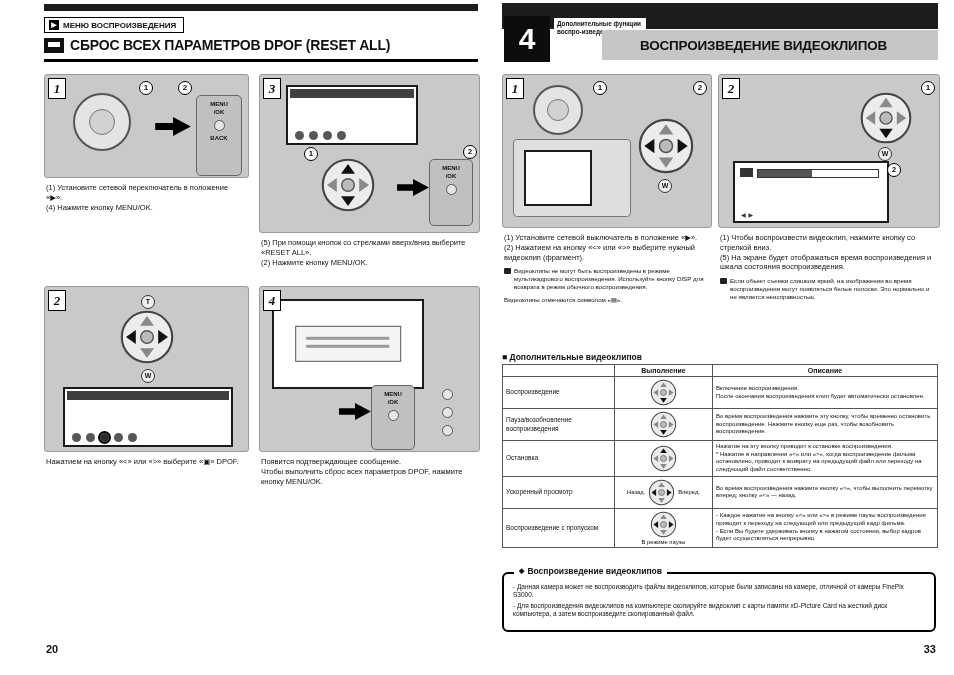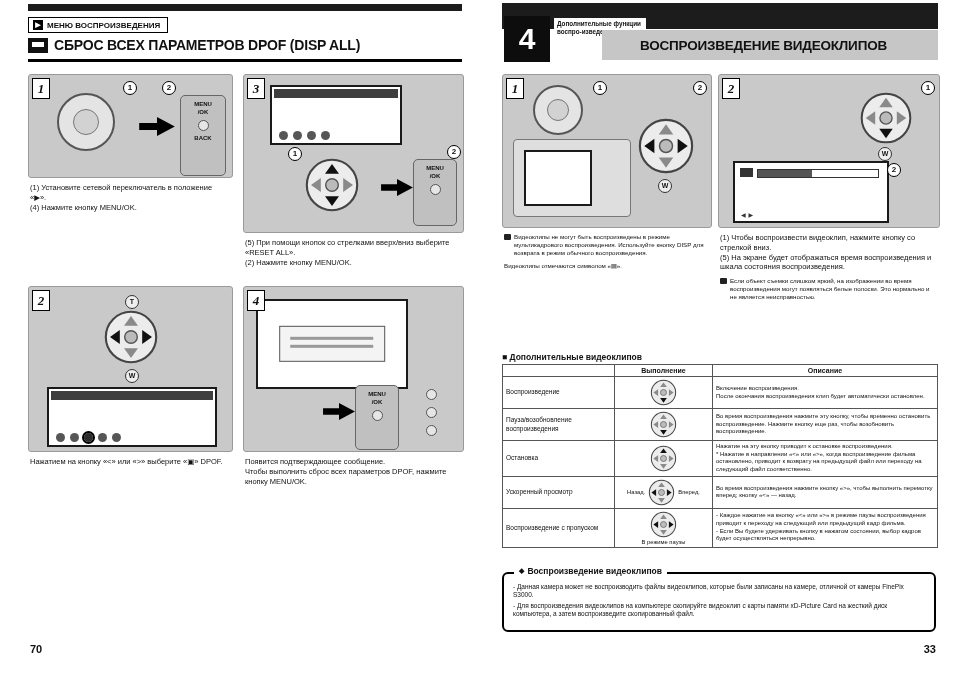--- a/index.html
+++ b/index.html
@@ -1,21 +1,21 @@
 <!DOCTYPE html>
 <html><head>
 <meta charset="utf-8">
 <style>
   html,body{margin:0;padding:0;}
   body{
     width:954px;height:675px;position:relative;background:#ffffff;
     font-family:"Liberation Sans", sans-serif;color:#111;overflow:hidden;
   }
   .page{position:absolute;top:0;height:675px;}
-  .page-left{left:28px;width:434px;}
+  .page-left{left:44px;width:434px;}
   .page-right{left:502px;width:436px;}
 
   
   .strip-l{position:absolute;left:0;top:4px;width:100%;height:7px;background:#1c1c1c;}
   .strip-r{position:absolute;left:0;top:3px;width:100%;height:26px;background:#1c1c1c;}
   .menu-tab{position:absolute;left:0;top:17px;border:1.5px solid #000;padding:2px 7px 2px 4px;
     font-size:8px;font-weight:bold;display:inline-flex;align-items:center;gap:4px;background:#fff;}
   .tab-icon{display:inline-block;width:10px;height:10px;background:#000;color:#fff;font-size:7px;
     line-height:10px;text-align:center;}
   .title-row{position:absolute;left:0;top:37px;display:flex;align-items:center;gap:6px;}
@@ -100,21 +100,21 @@
   <div class="page page-left">
     <div class="strip-l"></div>
 
     <div class="menu-tab">
       <span class="tab-icon">▶</span>
       <span>МЕНЮ ВОСПРОИЗВЕДЕНИЯ</span>
     </div>
 
     <div class="title-row">
       <span class="dpof-icon"></span>
-      <h1 class="page-title">СБРОС ВСЕХ ПАРАМЕТРОВ DPOF (DISP ALL)</h1>
+      <h1 class="page-title">СБРОС ВСЕХ ПАРАМЕТРОВ DPOF (RESET ALL)</h1>
     </div>
     <div class="title-rule"></div>
 
     <div class="step-cell" style="left:0;top:74px;width:203px;">
       <div class="panel" style="height:102px;">
         <span class="step-num">1</span>
         <div class="cam-dial" style="left:28px;top:18px;width:54px;height:54px;"></div>
         <span class="ann" style="left:94px;top:6px;">1</span>
         <span class="ann" style="right:56px;top:6px;">2</span>
         <div class="menuok-box" style="right:6px;top:20px;width:44px;height:74px;">
@@ -208,21 +208,21 @@
               <polygon points="0,5 15,5 15,0 30,8 15,16 15,11 0,11" fill="#000"></polygon>
             </svg></span>
         <span class="small-btn" style="right:26px;top:102px;"></span>
         <span class="small-btn" style="right:26px;top:120px;"></span>
         <span class="small-btn" style="right:26px;top:138px;"></span>
       </div>
       <p class="caption">Появится подтверждающее сообщение.
 Чтобы выполнить сброс всех параметров DPOF, нажмите кнопку MENU/OK.</p>
     </div>
 
-    <div class="page-num pn-left">70</div>
+    <div class="page-num pn-left">20</div>
   </div>
 
   <div class="page page-right">
     <div class="strip-r"></div>
     <div class="chapter-box">
       <span>4</span>
     </div>
     <div class="chapter-label">Дополнительные функции воспро-изведения</div>
     <div class="r-title-bar">
       <h1 class="r-title">ВОСПРОИЗВЕДЕНИЕ ВИДЕОКЛИПОВ</h1>
@@ -240,20 +240,22 @@
         <span class="dpad" style="right:16px;top:42px;width:58px;height:58px;"><svg viewBox="0 0 40 40" width="100%" height="100%">
               <circle cx="20" cy="20" r="18" fill="#ececec" stroke="#444" stroke-width="1.5"></circle>
               <polygon points="20,5 15,12 25,12" fill="#8a8a8a"></polygon>
               <polygon points="20,35 15,28 25,28" fill="#8a8a8a"></polygon>
               <polygon points="5,20 12,15 12,25" fill="#111"></polygon>
               <polygon points="35,20 28,15 28,25" fill="#111"></polygon>
               <circle cx="20" cy="20" r="4.5" fill="#bbb" stroke="#555"></circle>
             </svg></span>
         <span class="circ-label" style="right:39px;top:104px;">W</span>
       </div>
+      <p class="caption">(1) Установите сетевой выключатель в положение «▶».
+(2) Нажатием на кнопку «&lt;» или «&gt;» выберите нужный видеоклип (фрагмент).</p>
       <div class="note">
         <span class="note-icon"></span>
         <span>Видеоклипы не могут быть воспроизведены в режиме мультикадрового воспроизведения. Используйте кнопку DISP для возврата в режим обычного воспроизведения.</span>
       </div>
       <div class="note">
         <span>Видеоклипы отмечаются символом «▤».</span>
       </div>
     </div>
 
     <div class="step-cell" style="left:216px;top:74px;width:220px;">

